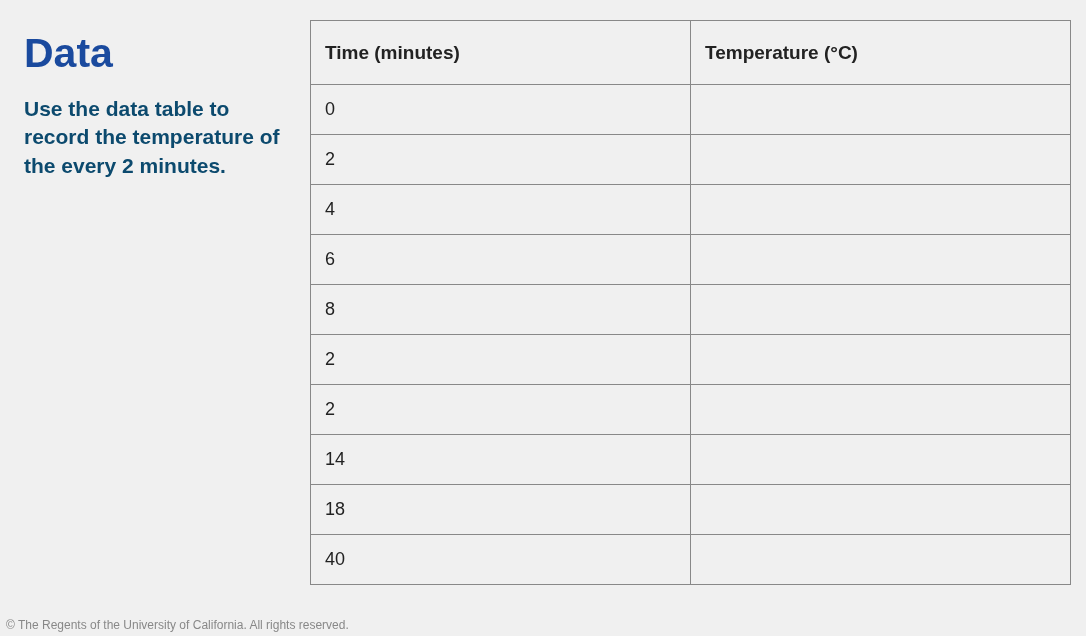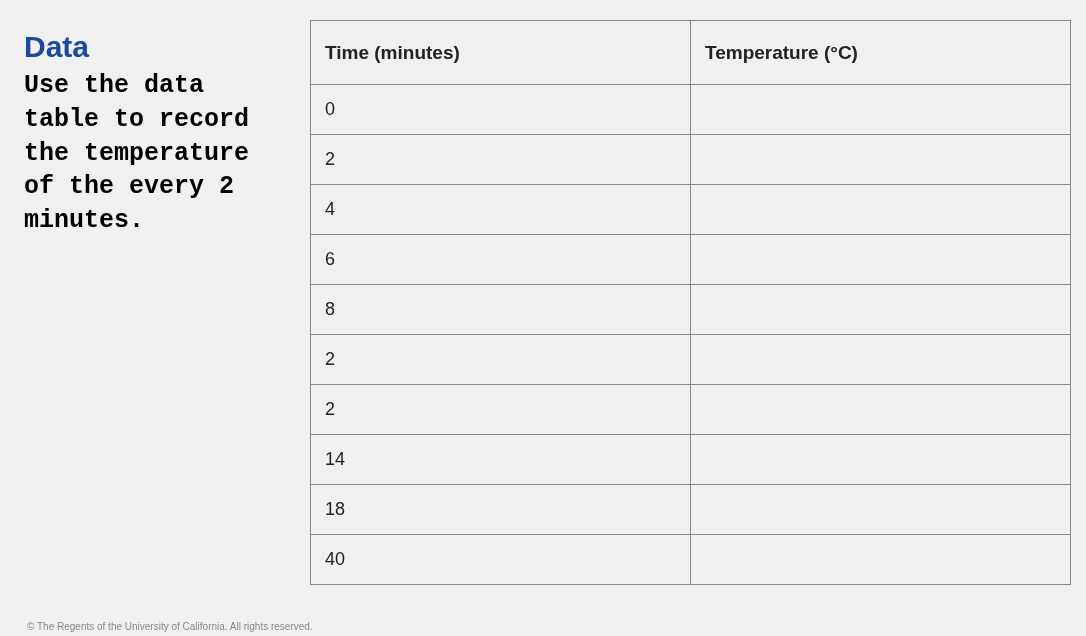--- a/index.html
+++ b/index.html
@@ -18,31 +18,30 @@
     .page {
       display: flex;
       padding: 20px 0 0 0;
       height: 100%;
     }
     .left-col {
       width: 310px;
       padding: 10px 20px 0 24px;
     }
     .title {
-      font-size: 30px;
+      font-size: 41px;
       font-weight: bold;
       color: #1a4a9e;
-      margin-bottom: 5px;
+      margin-bottom: 18px;
     }
     .instructions {
-      font-size: 25px;
+      font-size: 21px;
       font-weight: bold;
-      color: #000000;
+      color: #0c4a6e;
       line-height: 1.35;
-      font-family: Liberation Mono, monospace;
     }
     .right-col {
       flex: 1;
       padding-right: 15px;
     }
     table {
       width: 100%;
       border-collapse: collapse;
       background: transparent;
     }
@@ -66,23 +65,22 @@
     th:first-child, td:first-child {
       width: 50%;
     }
     th:last-child, td:last-child {
       width: 50%;
     }
     .footer-note {
       position: absolute;
       bottom: 4px;
       left: 6px;
-      font-size: 10px;
+      font-size: 12px;
       color: #888;
-      margin-left: 21px;
     }
   </style>
 </head>
 <body>
 
 <div class="page">
   <div class="left-col">
     <div class="title">Data</div>
     <div class="instructions">Use the data table to record the temperature of the every 2 minutes.</div>
   </div>

